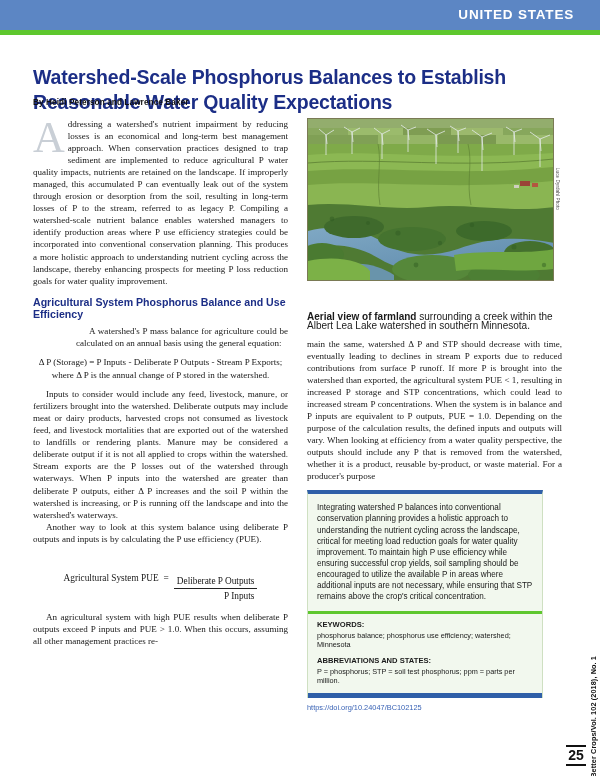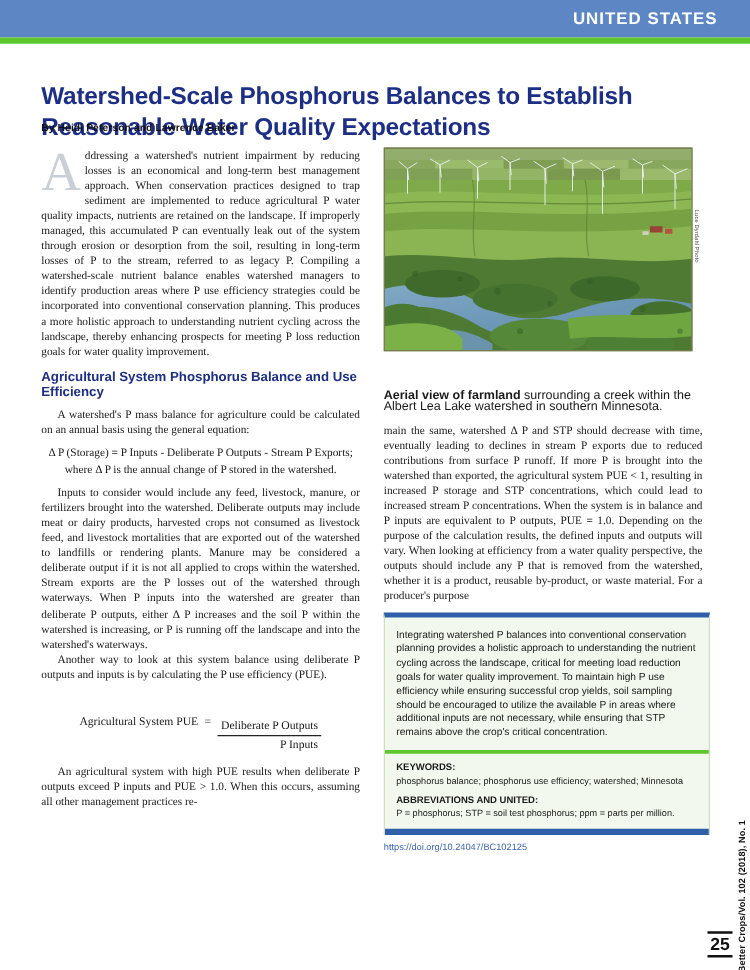--- a/index.html
+++ b/index.html
@@ -190,21 +190,21 @@
     line-height: 9.4px;
     color: #1a1a1a;
     text-align: left;
     margin-bottom: 7px;
     margin-top: 31px;
   }
   .caption b { font-weight: bold; }
 
   
   .summary-box {
-    width: 261px;
+    width: 236px;
     margin-top: 8px;
     box-sizing: border-box;
     border-top: 4px solid #2f5fa8;
     background: #f2f8ee;
     border-left: 1px solid #cfe0c2;
     border-right: 1px solid #cfe0c2;
   }
   .summary-body {
     padding: 8px 9px 9px 9px;
     font-family: "Liberation Sans", sans-serif;
@@ -292,21 +292,21 @@
 
 <div class="col-left">
 
   <div class="dropcap-para">
     <span class="dropcap">A</span>
     <p>ddressing a watershed's nutrient impairment by reducing losses is an economical and long-term best management approach. When conservation practices designed to trap sediment are implemented to reduce agricultural P water quality impacts, nutrients are retained on the landscape. If improperly managed, this accumulated P can eventually leak out of the system through erosion or desorption from the soil, resulting in long-term losses of P to the stream, referred to as legacy P. Compiling a watershed-scale nutrient balance enables watershed managers to identify production areas where P use efficiency strategies could be incorporated into conventional conservation planning. This produces a more holistic approach to understanding nutrient cycling across the landscape, thereby enhancing prospects for meeting P loss reduction goals for water quality improvement.</p>
   </div>
 
   <div class="sect-head">Agricultural System Phosphorus Balance and Use Efficiency</div>
 
-  <p style="text-indent:13px;">A watershed's P mass balance for agriculture could be calculated on an annual basis using the general equation:</p>
+  <p style="text-indent:13px;margin-left:43px;">A watershed's P mass balance for agriculture could be calculated on an annual basis using the general equation:</p>
 
   <p class="equation">Δ P (Storage) = P Inputs - Deliberate P Outputs - Stream P Exports; where Δ P is the annual change of P stored in the watershed.</p>
 
   <p>Inputs to consider would include any feed, livestock, manure, or fertilizers brought into the watershed. Deliberate outputs may include meat or dairy products, harvested crops not consumed as livestock feed, and livestock mortalities that are exported out of the watershed to landfills or rendering plants. Manure may be considered a deliberate output if it is not all applied to crops within the watershed. Stream exports are the P losses out of the watershed through waterways. When P inputs into the watershed are greater than deliberate P outputs, either Δ P increases and the soil P within the watershed is increasing, or P is running off the landscape and into the watershed's waterways.</p>
 
   <p>Another way to look at this system balance using deliberate P outputs and inputs is by calculating the P use efficiency (PUE).</p>
 
   <div class="pue-eq">
     <span>Agricultural System PUE</span>
     <span>=</span>
@@ -455,21 +455,21 @@
 
   <p>main the same, watershed Δ P and STP should decrease with time, eventually leading to declines in stream P exports due to reduced contributions from surface P runoff. If more P is brought into the watershed than exported, the agricultural system PUE &lt; 1, resulting in increased P storage and STP concentrations, which could lead to increased stream P concentrations. When the system is in balance and P inputs are equivalent to P outputs, PUE = 1.0. Depending on the purpose of the calculation results, the defined inputs and outputs will vary. When looking at efficiency from a water quality perspective, the outputs should include any P that is removed from the watershed, whether it is a product, reusable by-product, or waste material. For a producer's purpose</p>
 
   <div class="summary-box">
     <div class="summary-body">Integrating watershed P balances into conventional conservation planning provides a holistic approach to understanding the nutrient cycling across the landscape, critical for meeting load reduction goals for water quality improvement. To maintain high P use efficiency while ensuring successful crop yields, soil sampling should be encouraged to utilize the available P in areas where additional inputs are not necessary, while ensuring that STP remains above the crop's critical concentration.</div>
     <div class="summary-sep"></div>
     <div class="meta-body">
       <span class="meta-label">KEYWORDS:</span>
       <span>phosphorus balance; phosphorus use efficiency; watershed; Minnesota</span>
       <div class="meta-gap"></div>
-      <span class="meta-label">ABBREVIATIONS AND UNITED:</span>
+      <span class="meta-label">ABBREVIATIONS AND STATES:</span>
       <span>P = phosphorus; STP = soil test phosphorus; ppm = parts per million.</span>
     </div>
     <div class="summary-foot"></div>
   </div>
 
   <div class="doi">https://doi.org/10.24047/BC102125</div>
 </div>
 
 <div class="rail-journal">Better Crops/Vol. 102 (2018), No. 1</div>
 <div class="pagenum-wrap">

